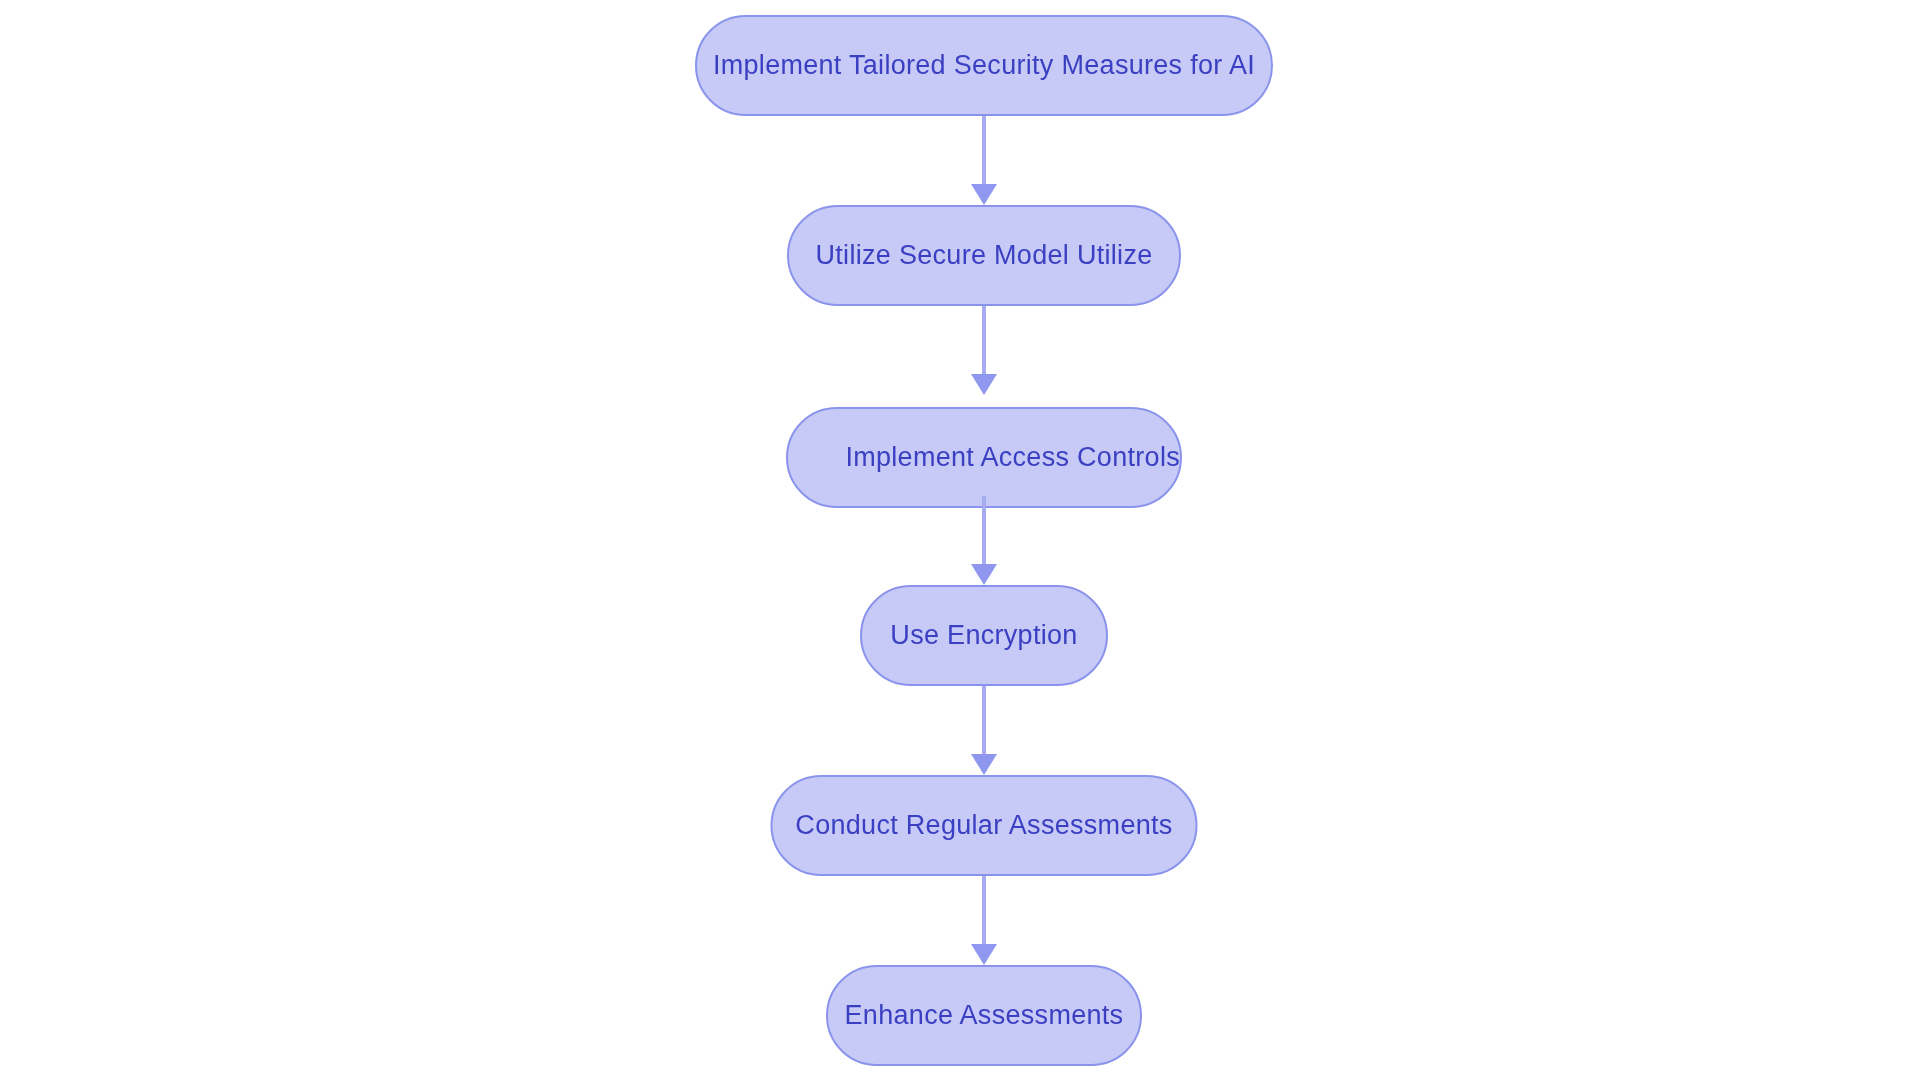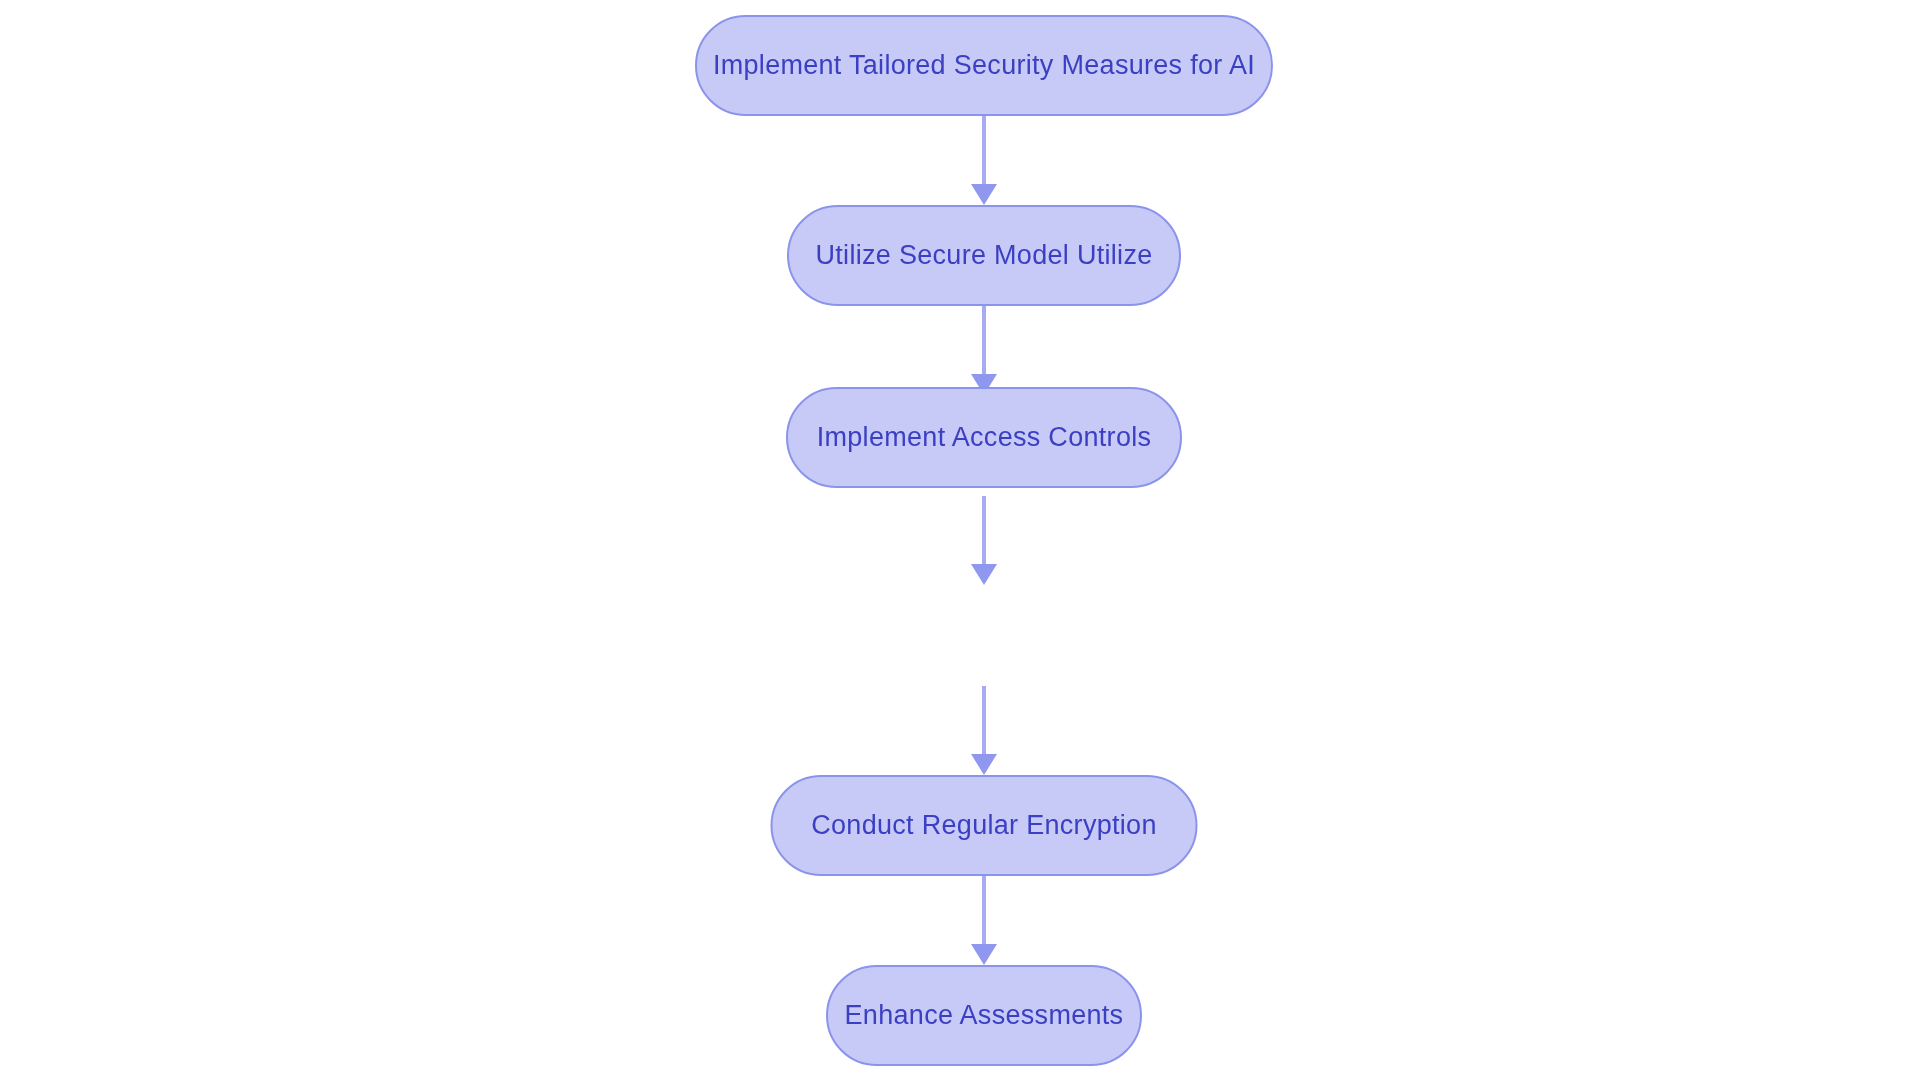--- a/index.html
+++ b/index.html
@@ -28,21 +28,21 @@
     color: var(--node-text, #3b40c2);
     font-size: 27px;
     letter-spacing: 0.3px;
     display: flex;
     align-items: center;
     justify-content: center;
     white-space: nowrap;
   }
   .n1 { top: 15px;  width: 578px; }
   .n2 { top: 205px; width: 394px; }
-  .n3 { top: 387px; width: 396px; }
+  .n3 { top: 407px; width: 396px; justify-content: flex-end; }
   .n4 { top: 585px; width: 248px; }
   .n5 { top: 775px; width: 427px; }
   .n6 { top: 965px; width: 316px; }
 
   .flow-arrow {
     position: absolute;
     left: 50%;
     transform: translateX(-50%);
     width: 28px;
     height: 89px;
@@ -99,28 +99,31 @@
 
   <div class="flow-node n3">
     <span>Implement Access Controls</span>
   </div>
 
   <div class="flow-arrow a3">
     <div class="arrow-shaft"></div>
     <div class="arrow-head"></div>
   </div>
 
+  <div class="flow-node n4">
+    <span>Use Encryption</span>
+  </div>
 
   <div class="flow-arrow a4">
     <div class="arrow-shaft"></div>
     <div class="arrow-head"></div>
   </div>
 
   <div class="flow-node n5">
-    <span>Conduct Regular Encryption</span>
+    <span>Conduct Regular Assessments</span>
   </div>
 
   <div class="flow-arrow a5">
     <div class="arrow-shaft"></div>
     <div class="arrow-head"></div>
   </div>
 
   <div class="flow-node n6">
     <span>Enhance Assessments</span>
   </div>

